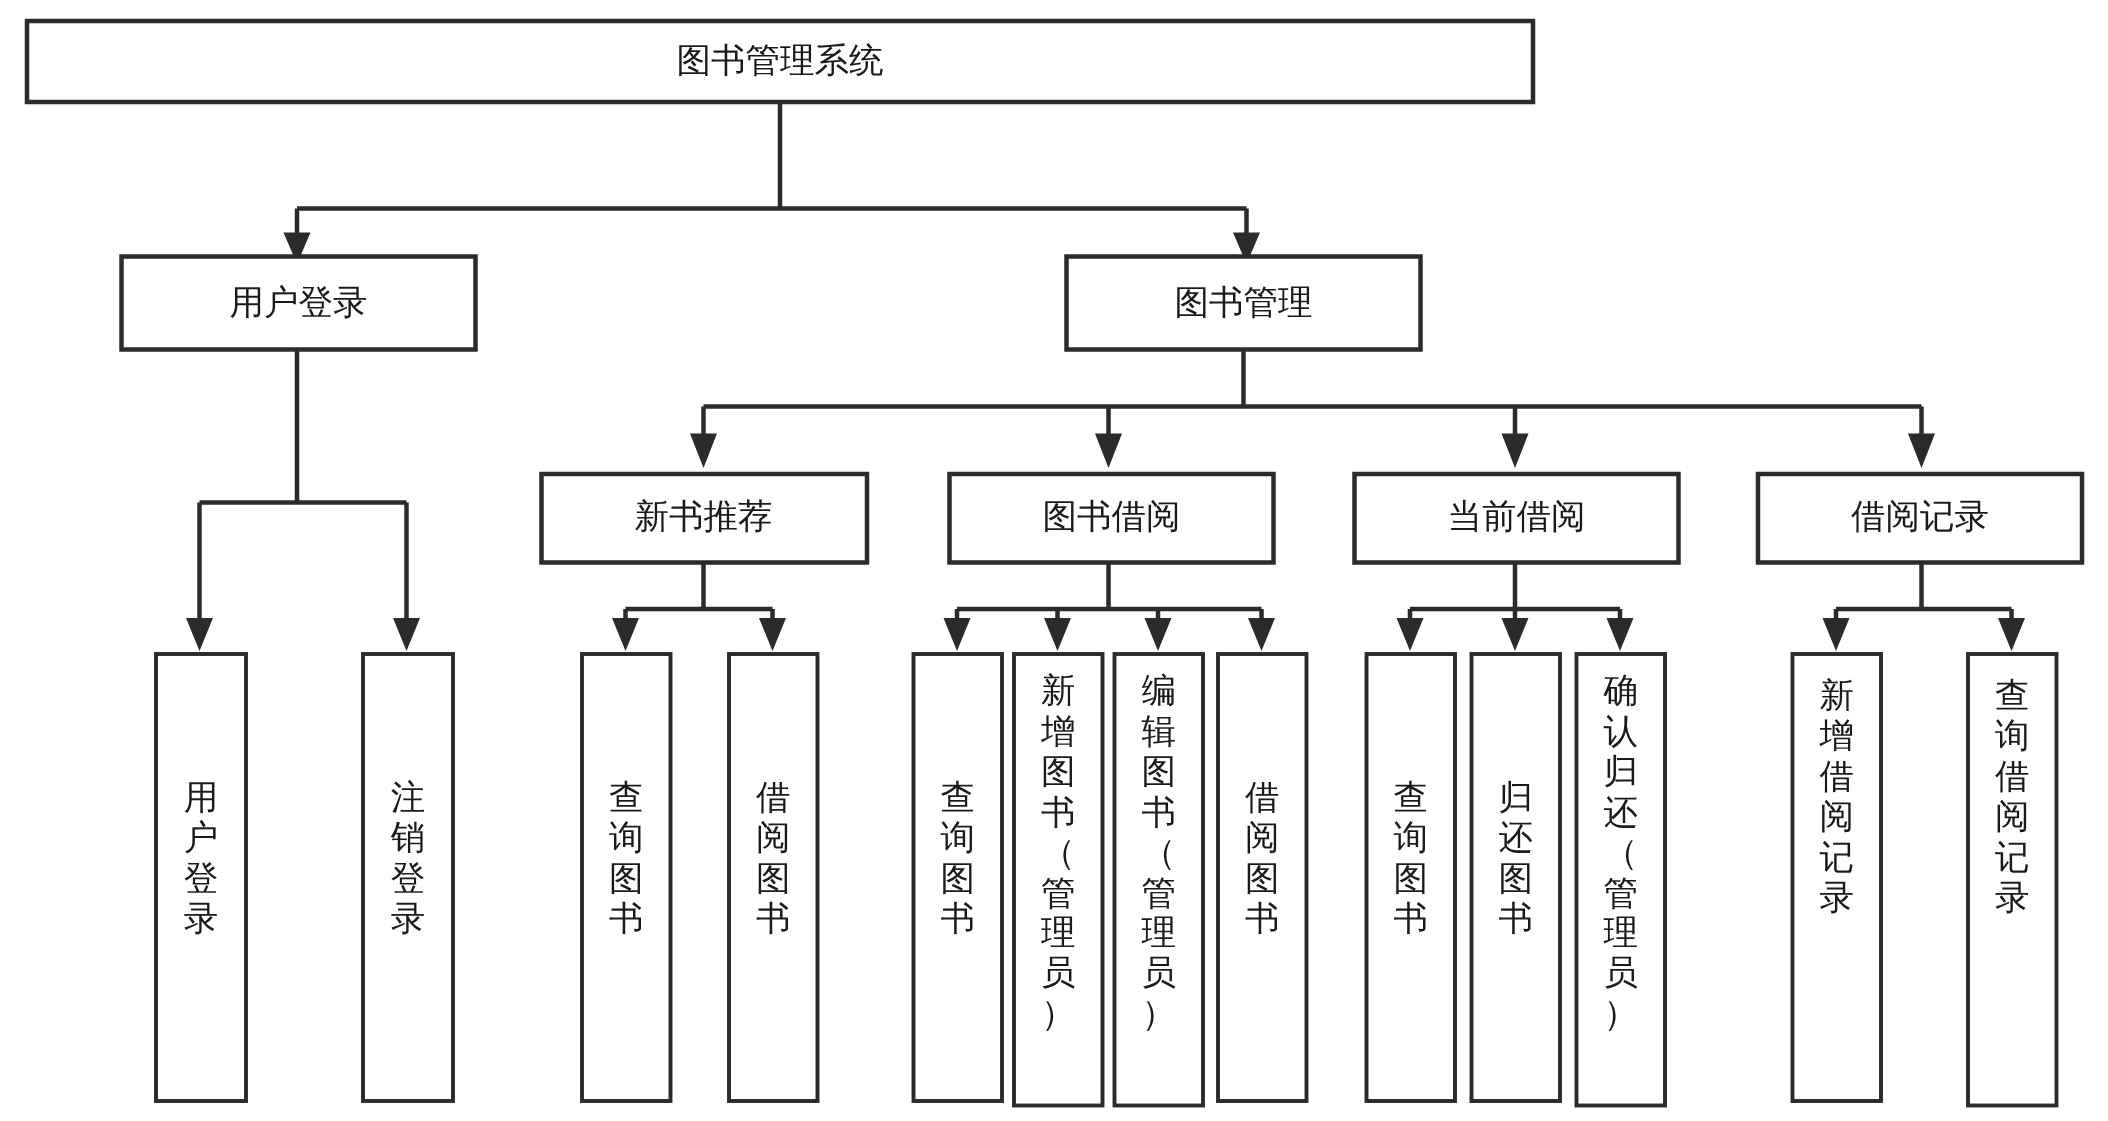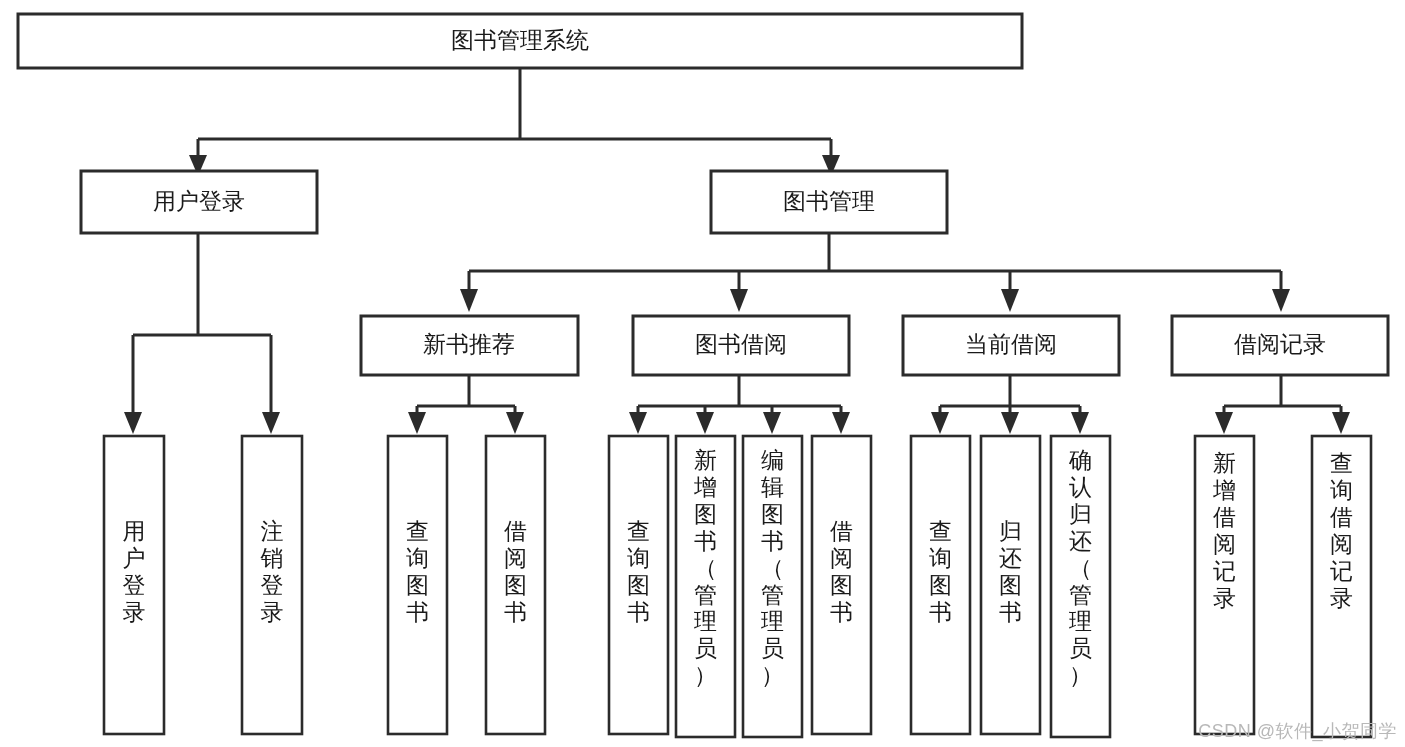--- a/index.html
+++ b/index.html
@@ -239,14 +239,13 @@
 阅
 记
 录</div>
   <div class="vlabel" style="left:1312px; top:450px; width:59px;">查
 询
 借
 阅
 记
 录</div>
 
-  <div class="watermark">CSDN @软件_小贺同学</div>
 </div>
 
 </body></html>

